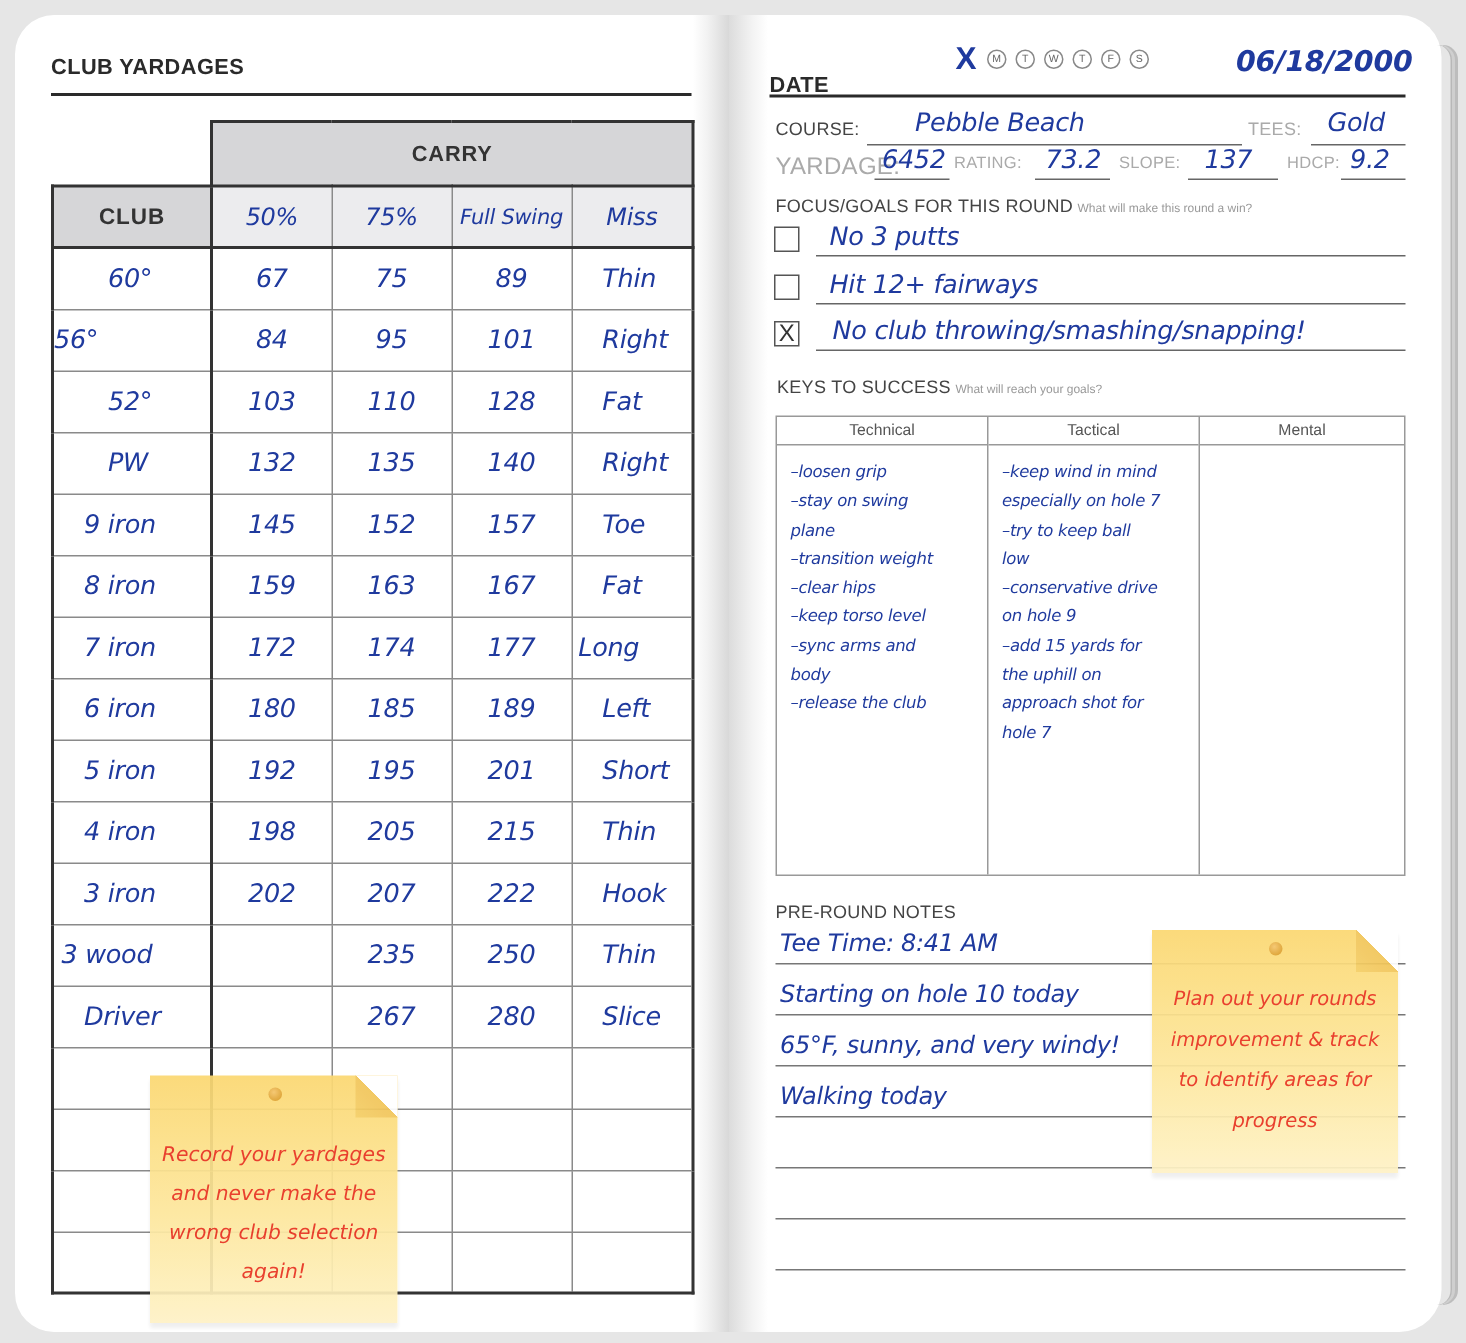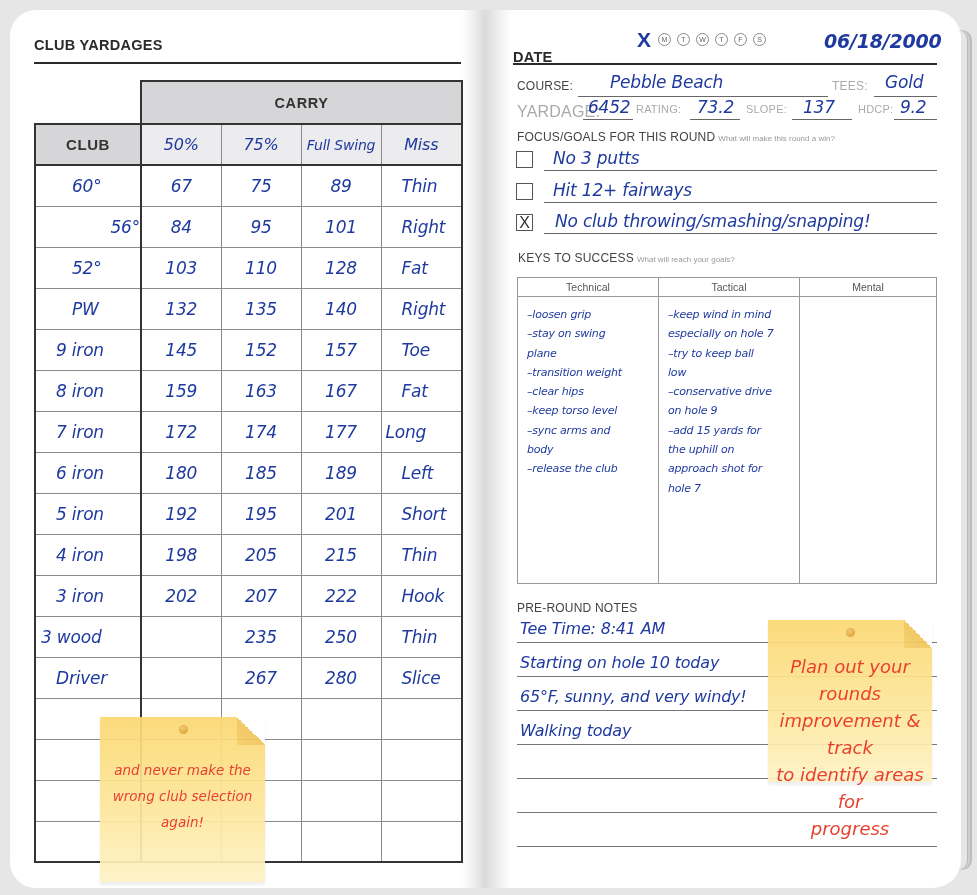--- a/index.html
+++ b/index.html
@@ -154,21 +154,21 @@
   </tbody>
     <tbody id="yard-body">
       <tr>
         <td class="hand cell-val clubcell" style="text-align: left; padding-left: 36px;">60°</td>
         <td class="hand cell-val">67</td>
         <td class="hand cell-val">75</td>
         <td class="hand cell-val">89</td>
         <td class="hand cell-val lastcol" style="text-align: left; padding-left: 20px;">Thin</td>
       </tr>
       <tr>
-        <td class="hand cell-val clubcell" style="text-align: right; padding-left: 36px;">56°</td>
+        <td class="hand cell-val clubcell" style="text-align: left; ">56°</td>
         <td class="hand cell-val">84</td>
         <td class="hand cell-val">95</td>
         <td class="hand cell-val">101</td>
         <td class="hand cell-val lastcol" style="text-align: left; padding-left: 20px;">Right</td>
       </tr>
       <tr>
         <td class="hand cell-val clubcell" style="text-align: left; padding-left: 36px;">52°</td>
         <td class="hand cell-val">103</td>
         <td class="hand cell-val">110</td>
         <td class="hand cell-val">128</td>
@@ -272,20 +272,21 @@
         <td class="hand cell-val"></td>
         <td class="hand cell-val lastcol" style="text-align: left; padding-left: 20px;"></td>
       </tr>
     </tbody>
 </table>
 
 <div class="sticky" style="left:100px; top:717px; width:165px; height:165px;">
   <div class="fold"></div>
   <div class="pin"></div>
   <div class="note-text red-hand" style="top:40px;">
+    <div>Record your yardages</div>
     <div>and never make the</div>
     <div>wrong club selection</div>
     <div>again!</div>
   </div>
 </div>
 
 <div class="section-title" style="left:513px; top:37px;margin-top:12px;">DATE</div>
 <div class="weekday-row">
   <div class="day checked">
       <span class="x">X</span>
@@ -389,19 +390,19 @@
     <div class="note-text-hand hand" style="top: 755px;"></div>
     <div class="note-line" style="top: 812px;"></div>
     <div class="note-text-hand hand" style="top: 789px;"></div>
     <div class="note-line" style="top: 846px;"></div>
     <div class="note-text-hand hand" style="top: 823px;"></div>
   </div>
 
 <div class="sticky" style="left:768px; top:620px; width:164px; height:162px;">
   <div class="fold"></div>
   <div class="pin"></div>
-  <div class="note-text red-hand" style="top:33px; font-size:18px; line-height:27px;">
+  <div class="note-text red-hand" style="top:33px; font-size:13px; line-height:27px;">
     <div>Plan out your rounds</div>
     <div>improvement &amp; track</div>
     <div>to identify areas for</div>
     <div>progress</div>
   </div>
 </div>
 
 </body></html>

